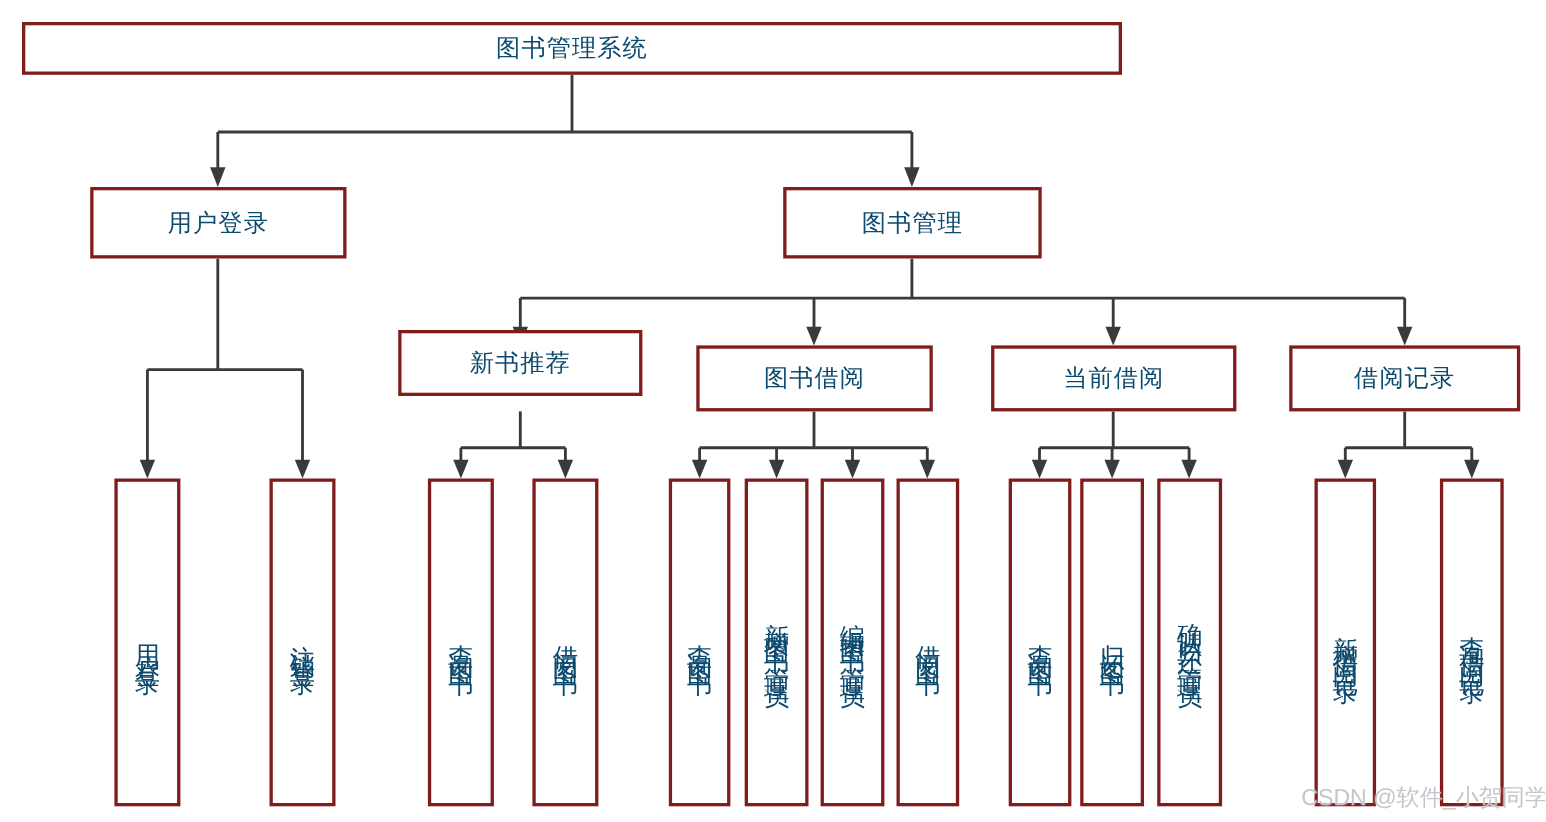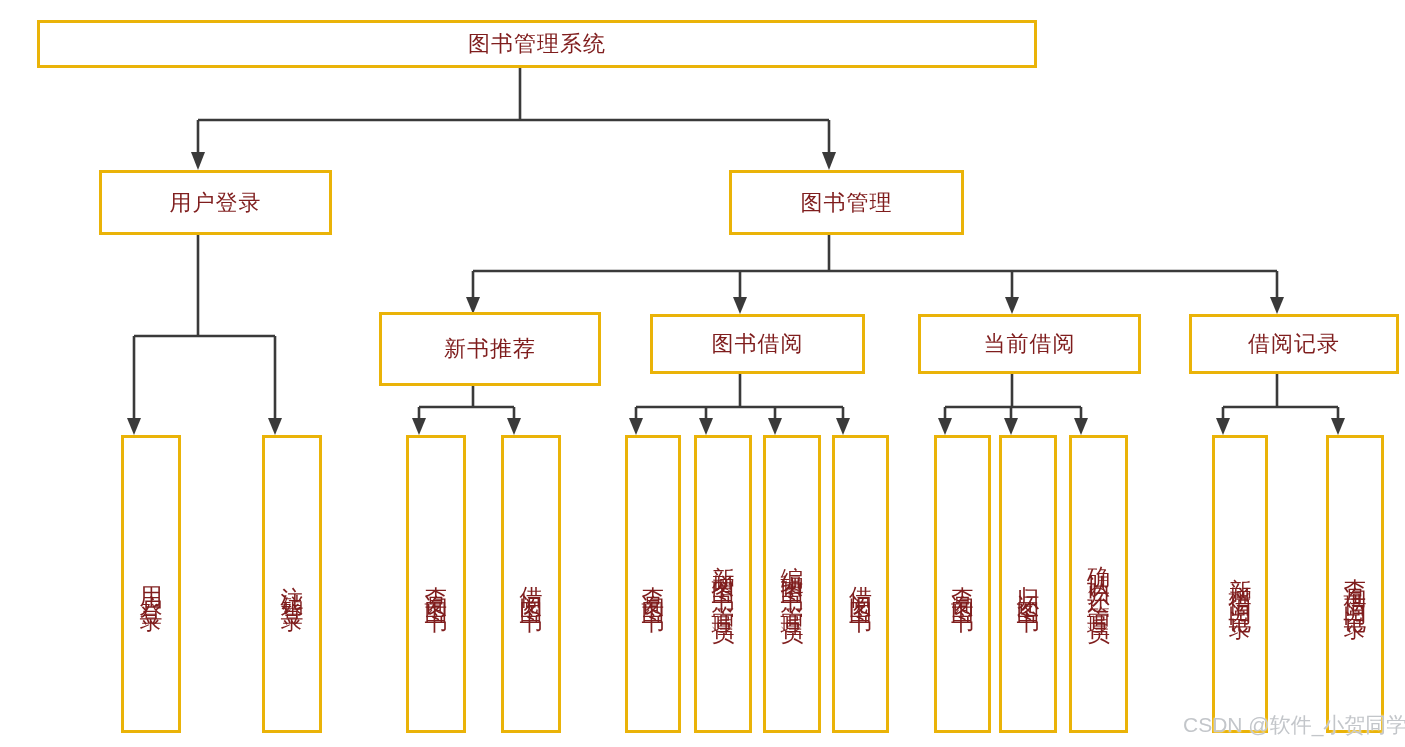--- a/index.html
+++ b/index.html
@@ -18,28 +18,27 @@
   svg.wires {
     position: absolute;
     left: 0; top: 0;
     width: 1405px;
     height: 747px;
     z-index: 1;
   }
   .node {
     position: absolute;
     box-sizing: border-box;
-    border: 3px solid #eab308;
+    border: 3px solid #7f1d1d;
     background: #ffffff;
     display: flex;
     align-items: center;
     justify-content: center;
     z-index: 2;
-    color: #7f1d1d;
-    margin-left: 17px;
+    color: #0c4a6e;
   }
   .node .node-label {
     font-size: 22px;
     letter-spacing: 1px;
     white-space: nowrap;
   }
   .node.leaf .node-label {
     writing-mode: vertical-rl;
     font-size: 23px;
     letter-spacing: 8px;
@@ -135,21 +134,21 @@
     <span class="node-label">图书管理系统</span>
   </div>
 
   <div class="node" style="left:82px; top:170px; width:233px; height:65px;">
     <span class="node-label">用户登录</span>
   </div>
   <div class="node" style="left:712px; top:170px; width:235px; height:65px;">
     <span class="node-label">图书管理</span>
   </div>
 
-  <div class="node" style="left:362px; top:312px; width:222px; height:74px;text-align:right;">
+  <div class="node" style="left:362px; top:300px; width:222px; height:60px;text-align:right;">
     <span class="node-label">新书推荐</span>
   </div>
   <div class="node" style="left:901px; top:314px; width:223px; height:60px;">
     <span class="node-label">当前借阅</span>
   </div>
   <div class="node" style="left:633px; top:314px; width:215px; height:60px;">
     <span class="node-label">图书借阅</span>
   </div>
   <div class="node" style="left:1172px; top:314px; width:210px; height:60px;">
     <span class="node-label">借阅记录</span>

